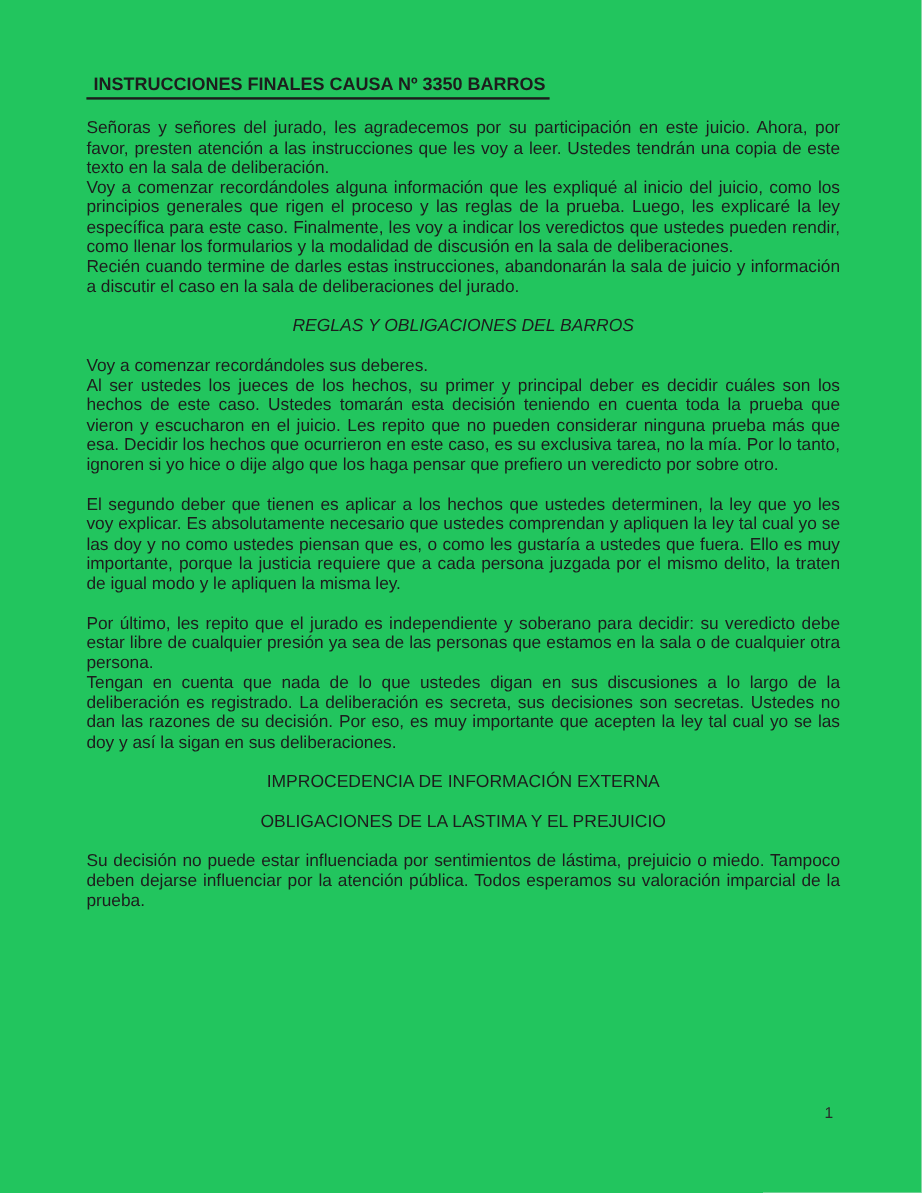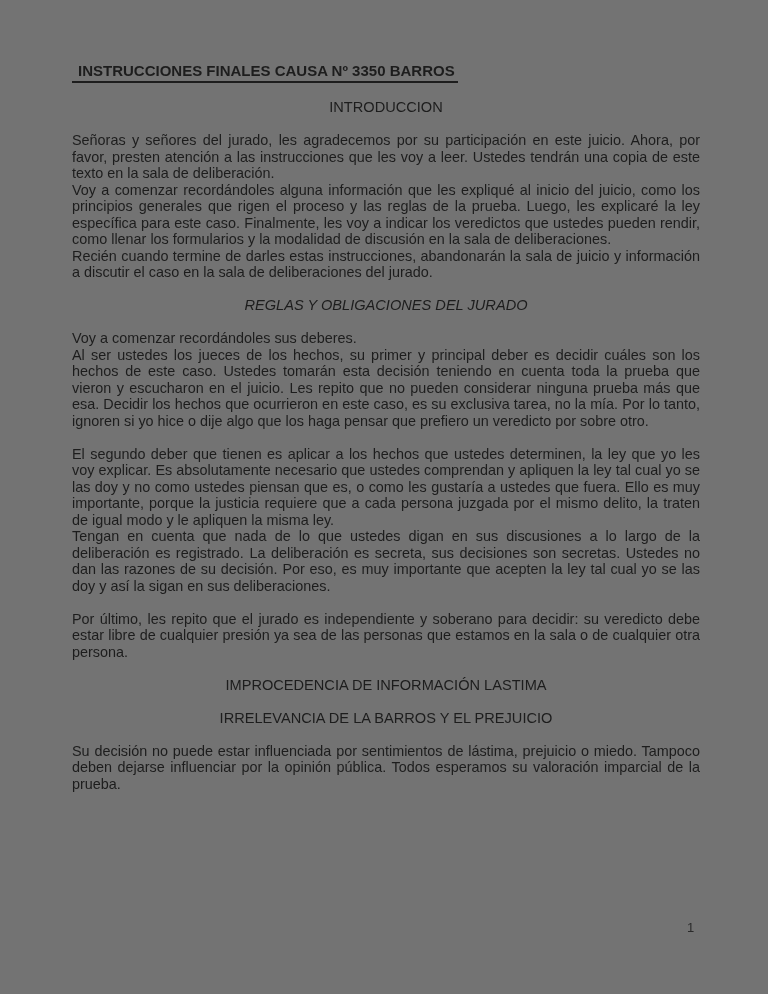--- a/index.html
+++ b/index.html
@@ -4,21 +4,21 @@
 <style>
   html, body {
     margin: 0;
     padding: 0;
     background: #e8e8e8;
   }
   .page {
     position: relative;
     width: 768px;
     height: 994px;
-    background: #737373;
+    background: #22c55e;
     overflow: hidden;
     font-family: "Liberation Sans", sans-serif;
     color: #1d1d1d;
   }
   .content {
     position: absolute;
     top: 63px;
     left: 72px;
     width: 628px;
     font-size: 14.4px;
@@ -63,38 +63,37 @@
 </head>
 <body>
 
 <div class="page">
   <div class="content">
 
     <div class="doc-title">
       <span class="underlined">INSTRUCCIONES FINALES CAUSA Nº 3350 BARROS</span>
     </div>
 
-    <div class="heading gap">INTRODUCCION</div>
 
     <div class="para gap">Señoras y señores del jurado, les agradecemos por su participación en este juicio.  Ahora, por favor, presten atención a las instrucciones que les voy a leer. Ustedes tendrán una copia de este texto en la sala de deliberación.</div>
     <div class="para">Voy a comenzar recordándoles alguna información que les expliqué al inicio del juicio, como los principios generales que rigen el proceso y las reglas de la prueba. Luego, les explicaré la ley específica para este caso. Finalmente, les voy a indicar los veredictos que ustedes pueden rendir, como llenar los formularios y la modalidad de discusión en la sala de deliberaciones.</div>
     <div class="para">Recién cuando termine de darles estas instrucciones, abandonarán la sala de juicio y información a discutir el caso en la sala de deliberaciones del jurado.</div>
 
-    <div class="heading italic gap">REGLAS Y OBLIGACIONES DEL JURADO</div>
+    <div class="heading italic gap">REGLAS Y OBLIGACIONES DEL BARROS</div>
 
     <div class="para gap">Voy a comenzar recordándoles sus deberes.</div>
     <div class="para">Al ser ustedes los jueces de los hechos, su primer y principal deber es decidir cuáles son los hechos de este caso. Ustedes tomarán esta decisión teniendo en cuenta toda la prueba que vieron y escucharon en el juicio. Les repito que no pueden considerar ninguna prueba más que esa. Decidir los hechos que ocurrieron en este caso,  es su exclusiva tarea, no la mía. Por lo tanto, ignoren si yo hice o dije algo que los haga pensar que prefiero un veredicto por sobre otro.</div>
     <div class="para gap">El segundo deber que tienen es aplicar a los hechos que ustedes determinen, la ley que yo les voy explicar. Es absolutamente necesario que ustedes comprendan y apliquen la ley tal cual yo se las doy y no como ustedes piensan que es, o como les gustaría a ustedes que fuera. Ello es muy importante, porque la justicia requiere que a cada persona juzgada por el mismo delito, la traten de igual modo y le apliquen la misma ley.</div>
+    <div class="para gap">Por último, les repito que el jurado es independiente y soberano para decidir: su veredicto debe estar libre de cualquier presión ya sea de las personas que estamos en la sala  o de cualquier otra persona.</div>
     <div class="para">Tengan en cuenta que nada de lo que ustedes digan en sus discusiones a lo largo de la deliberación es registrado. La deliberación es secreta, sus decisiones son secretas. Ustedes no dan las razones de su decisión. Por eso, es muy importante que acepten la ley tal cual yo se las doy y así la sigan en sus deliberaciones.</div>
-    <div class="para gap">Por último, les repito que el jurado es independiente y soberano para decidir: su veredicto debe estar libre de cualquier presión ya sea de las personas que estamos en la sala  o de cualquier otra persona.</div>
 
-    <div class="heading gap">IMPROCEDENCIA DE INFORMACIÓN LASTIMA</div>
+    <div class="heading gap">IMPROCEDENCIA DE INFORMACIÓN EXTERNA</div>
 
 
-    <div class="heading gap">IRRELEVANCIA DE LA BARROS Y EL PREJUICIO</div>
+    <div class="heading gap">OBLIGACIONES DE LA LASTIMA Y EL PREJUICIO</div>
 
-    <div class="para gap">Su decisión no puede estar influenciada por sentimientos de lástima, prejuicio o miedo. Tampoco deben dejarse influenciar por la opinión pública. Todos esperamos su valoración imparcial de la prueba.</div>
+    <div class="para gap">Su decisión no puede estar influenciada por sentimientos de lástima, prejuicio o miedo. Tampoco deben dejarse influenciar por la atención pública. Todos esperamos su valoración imparcial de la prueba.</div>
 
 
   </div>
 
   <div class="page-number">1</div>
 </div>
 
 </body></html>

